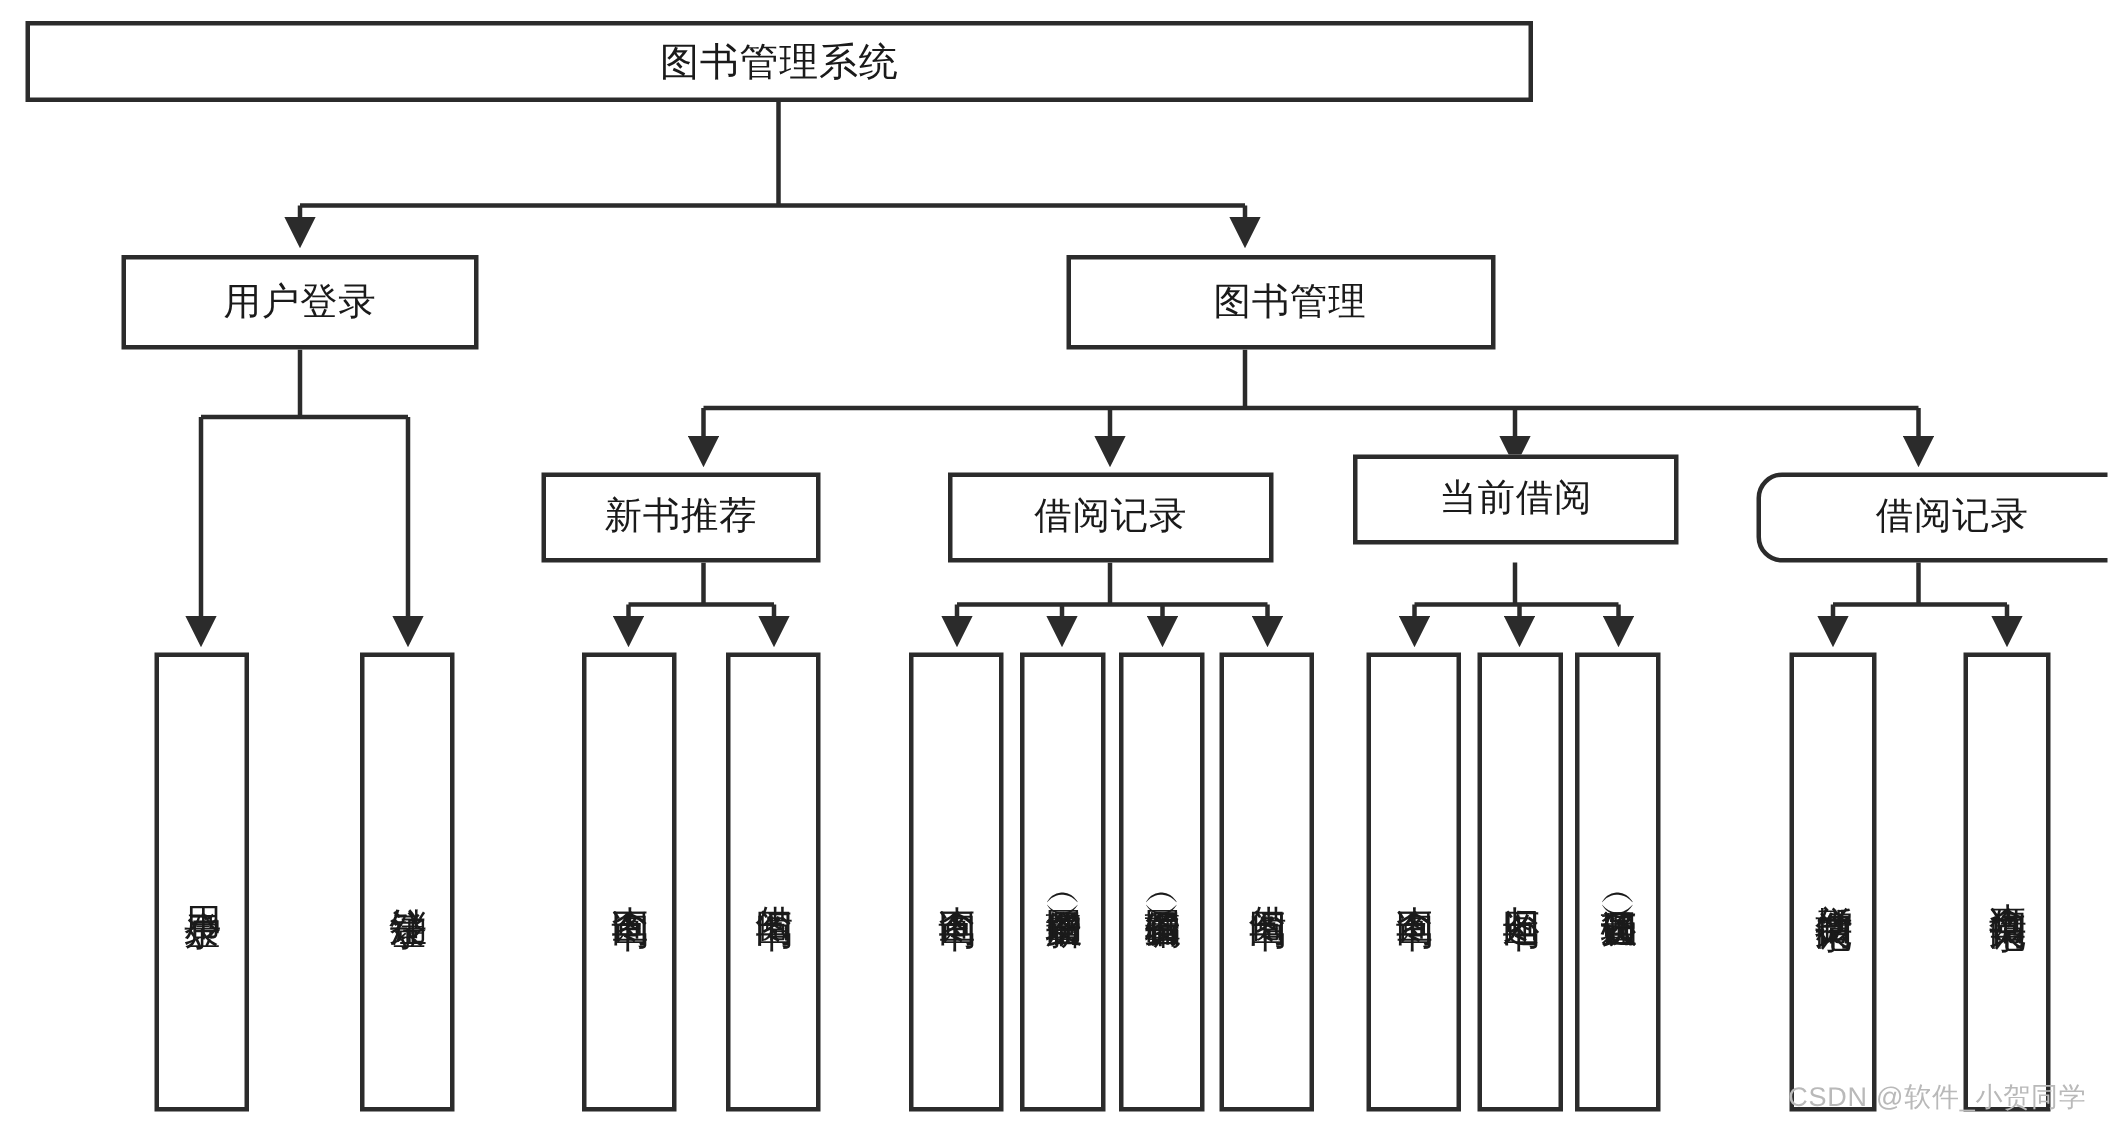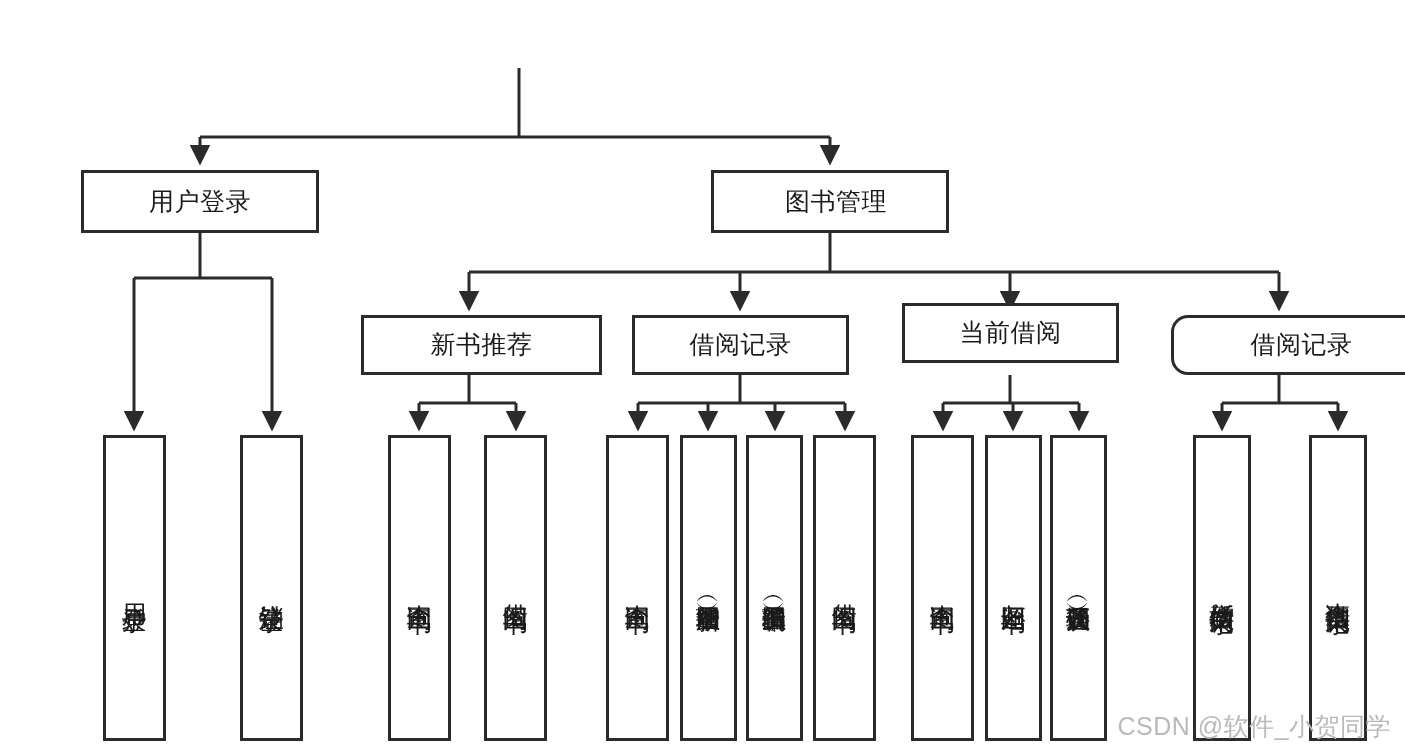--- a/index.html
+++ b/index.html
@@ -66,21 +66,21 @@
     position: absolute;
     left: 0; top: 0;
     width: 1405px;
     height: 747px;
     pointer-events: none;
   }
   .watermark {
     position: absolute;
     right: 14px;
     bottom: 4px;
-    font-size: 25px;
+    font-size: 18px;
     color: #b9b9b9;
     white-space: nowrap;
     letter-spacing: 0.5px;
   }
 </style>
 </head>
 <body>
 
 <div id="diagram-root">
 
@@ -127,31 +127,34 @@
       <path d="M 1013 403 L 1013 428" marker-end="url(#arrow)"></path>
       <path d="M 1079 403 L 1079 428" marker-end="url(#arrow)"></path>
 
       <path d="M 1279 375 L 1279 403"></path>
       <path d="M 1222 403 L 1338 403"></path>
       <path d="M 1222 403 L 1222 428" marker-end="url(#arrow)"></path>
       <path d="M 1338 403 L 1338 428" marker-end="url(#arrow)"></path>
     </g>
   </svg>
 
+  <div class="node-box root" id="node-root" style="left: 17px; top: 14px; width: 1005px; height: 54px;">
+    <span class="node-label-h">图书管理系统</span>
+  </div>
 
   <div id="level2-container">
       <div class="node-box" style="left: 81px; top: 170px; width: 238px; height: 63px;">
         <span class="node-label-h">用户登录</span>
       </div>
-      <div class="node-box" style="left: 711px; top: 170px; width: 238px; height: 63px; padding-left: 12px;">
+      <div class="node-box" style="left: 711px; top: 170px; width: 286px; height: 63px; padding-left: 12px;">
         <span class="node-label-h">图书管理</span>
       </div>
     </div>
   <div id="level3-container">
-      <div class="node-box" style="left: 361px; top: 315px; width: 241px; height: 60px;">
+      <div class="node-box" style="left: 361px; top: 315px; width: 186px; height: 60px;">
         <span class="node-label-h">新书推荐</span>
       </div>
       <div class="node-box" style="left: 632px; top: 315px; width: 217px; height: 60px;">
         <span class="node-label-h">借阅记录</span>
       </div>
       <div class="node-box" style="left: 902px; top: 303px; width: 217px; height: 60px;">
         <span class="node-label-h">当前借阅</span>
       </div>
       <div class="node-box" style="left: 1171px; top: 315px; width: 261px; height: 60px; border-radius: 17px;">
         <span class="node-label-h">借阅记录</span>

